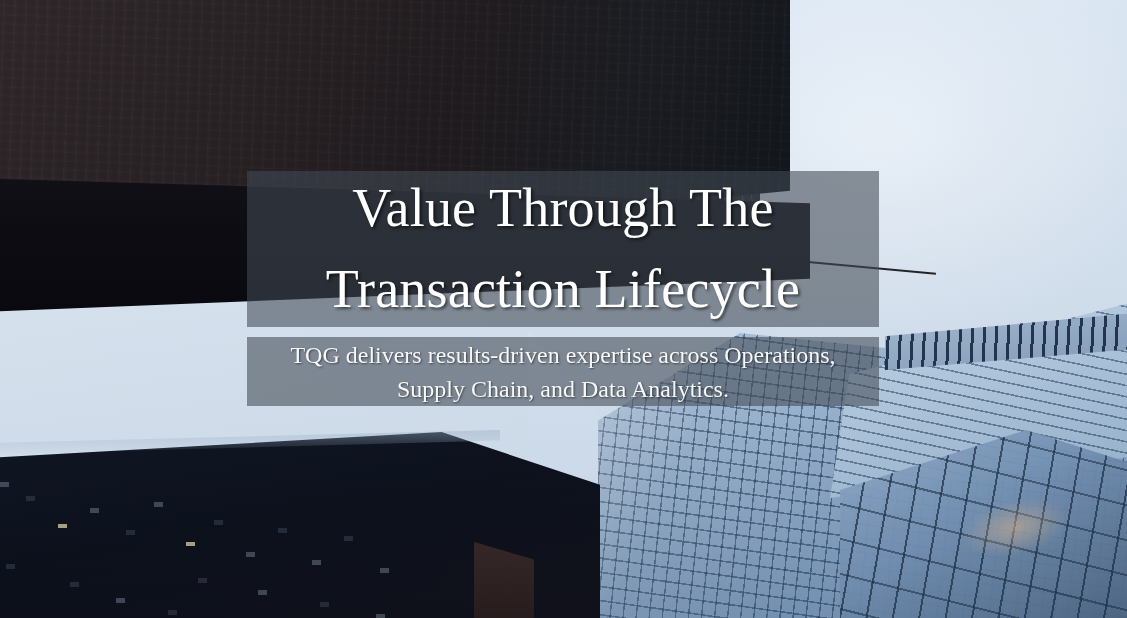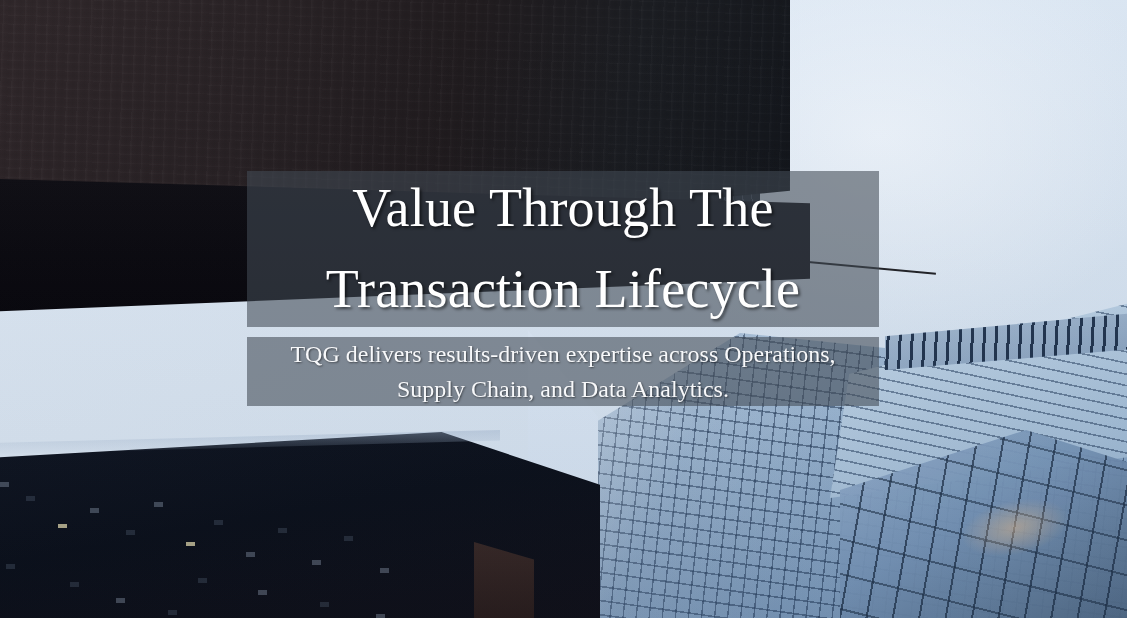--- a/index.html
+++ b/index.html
@@ -206,21 +206,21 @@
   .overlay-title{
     position:absolute;
     left:247px;top:171px;width:632px;height:156px;
     background:rgba(66,74,85,0.58);
     display:flex;align-items:center;justify-content:center;
   }
   .overlay-sub{
     position:absolute;
     left:247px;top:337px;width:632px;height:69px;
     background:rgba(66,74,85,0.58);
-    display:flex;align-items:center;justify-content:center;
+    display:flex;align-items:flex-end;justify-content:center;
   }
 
   .hero-title{
     margin:0;
     font-family:"Liberation Serif",serif;
     font-weight:400;
     font-size:54px;
     line-height:1.50;
     color:#ffffff;
     text-align:center;

